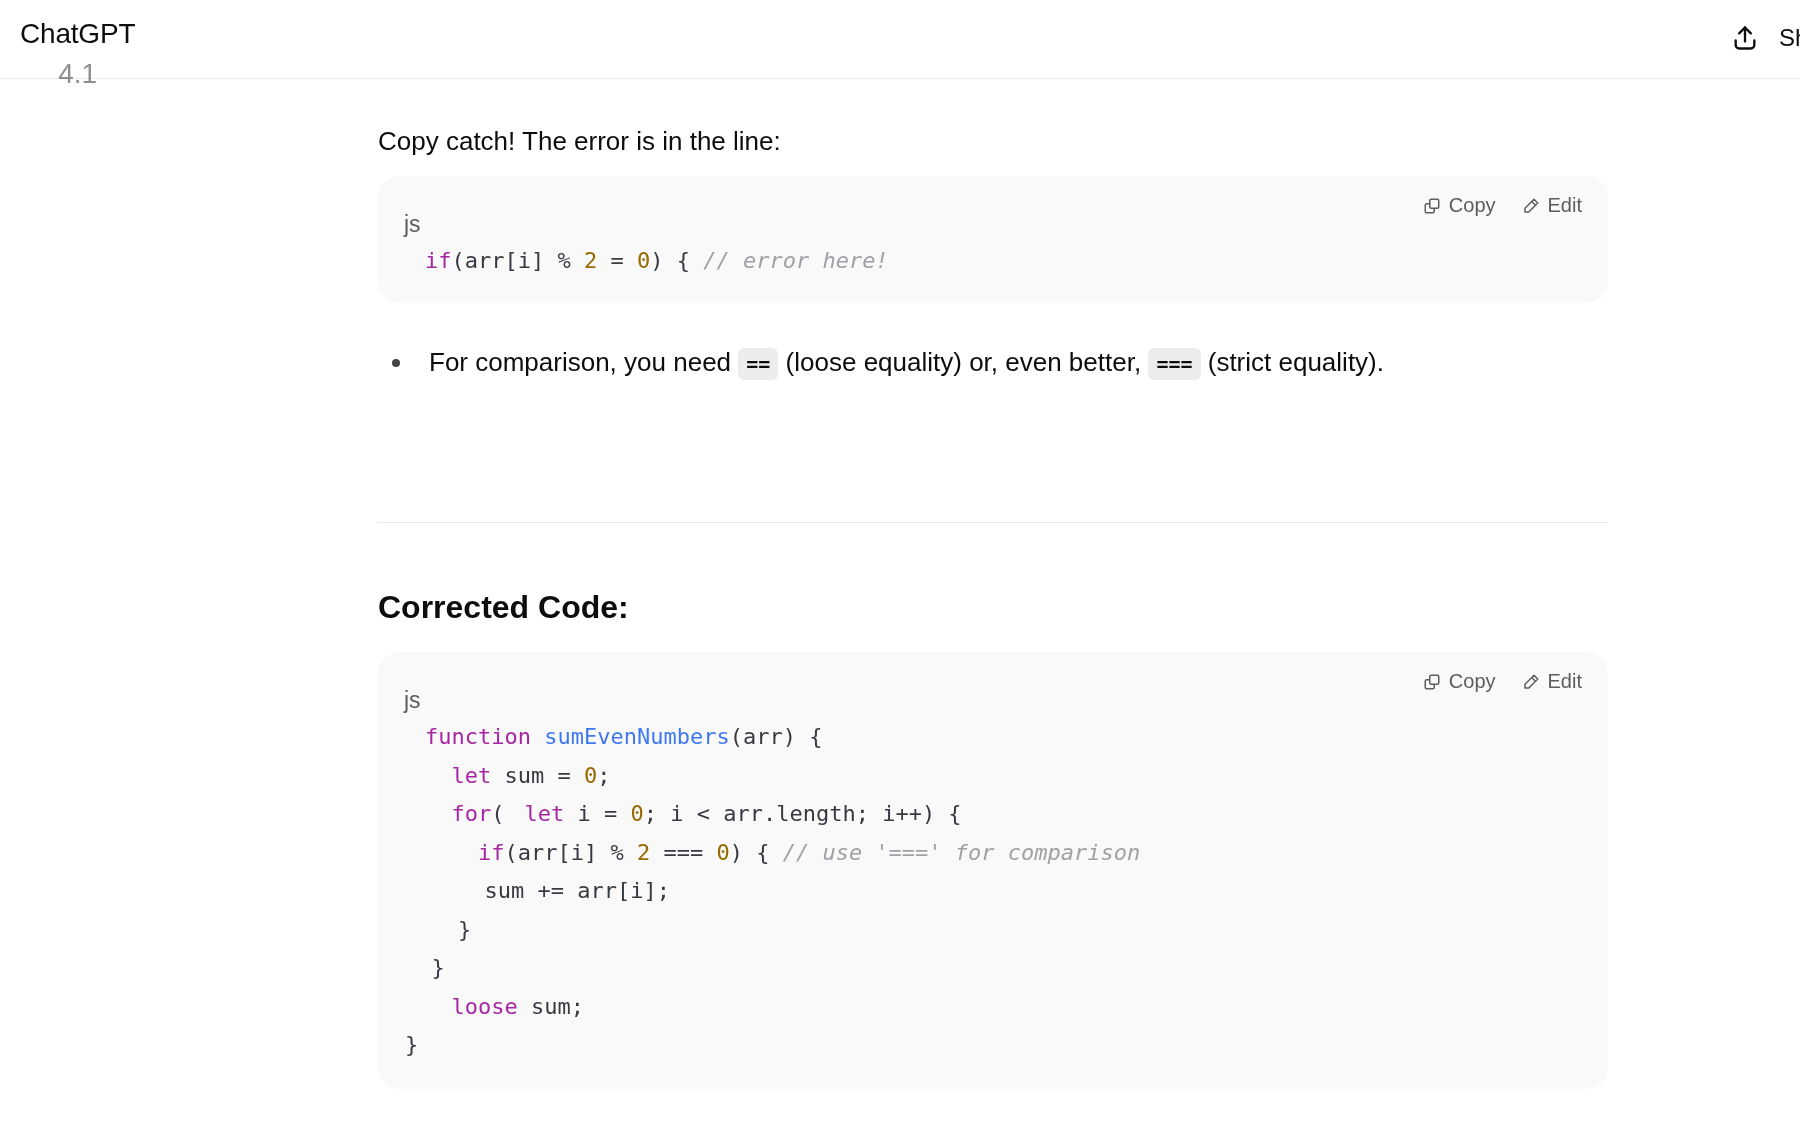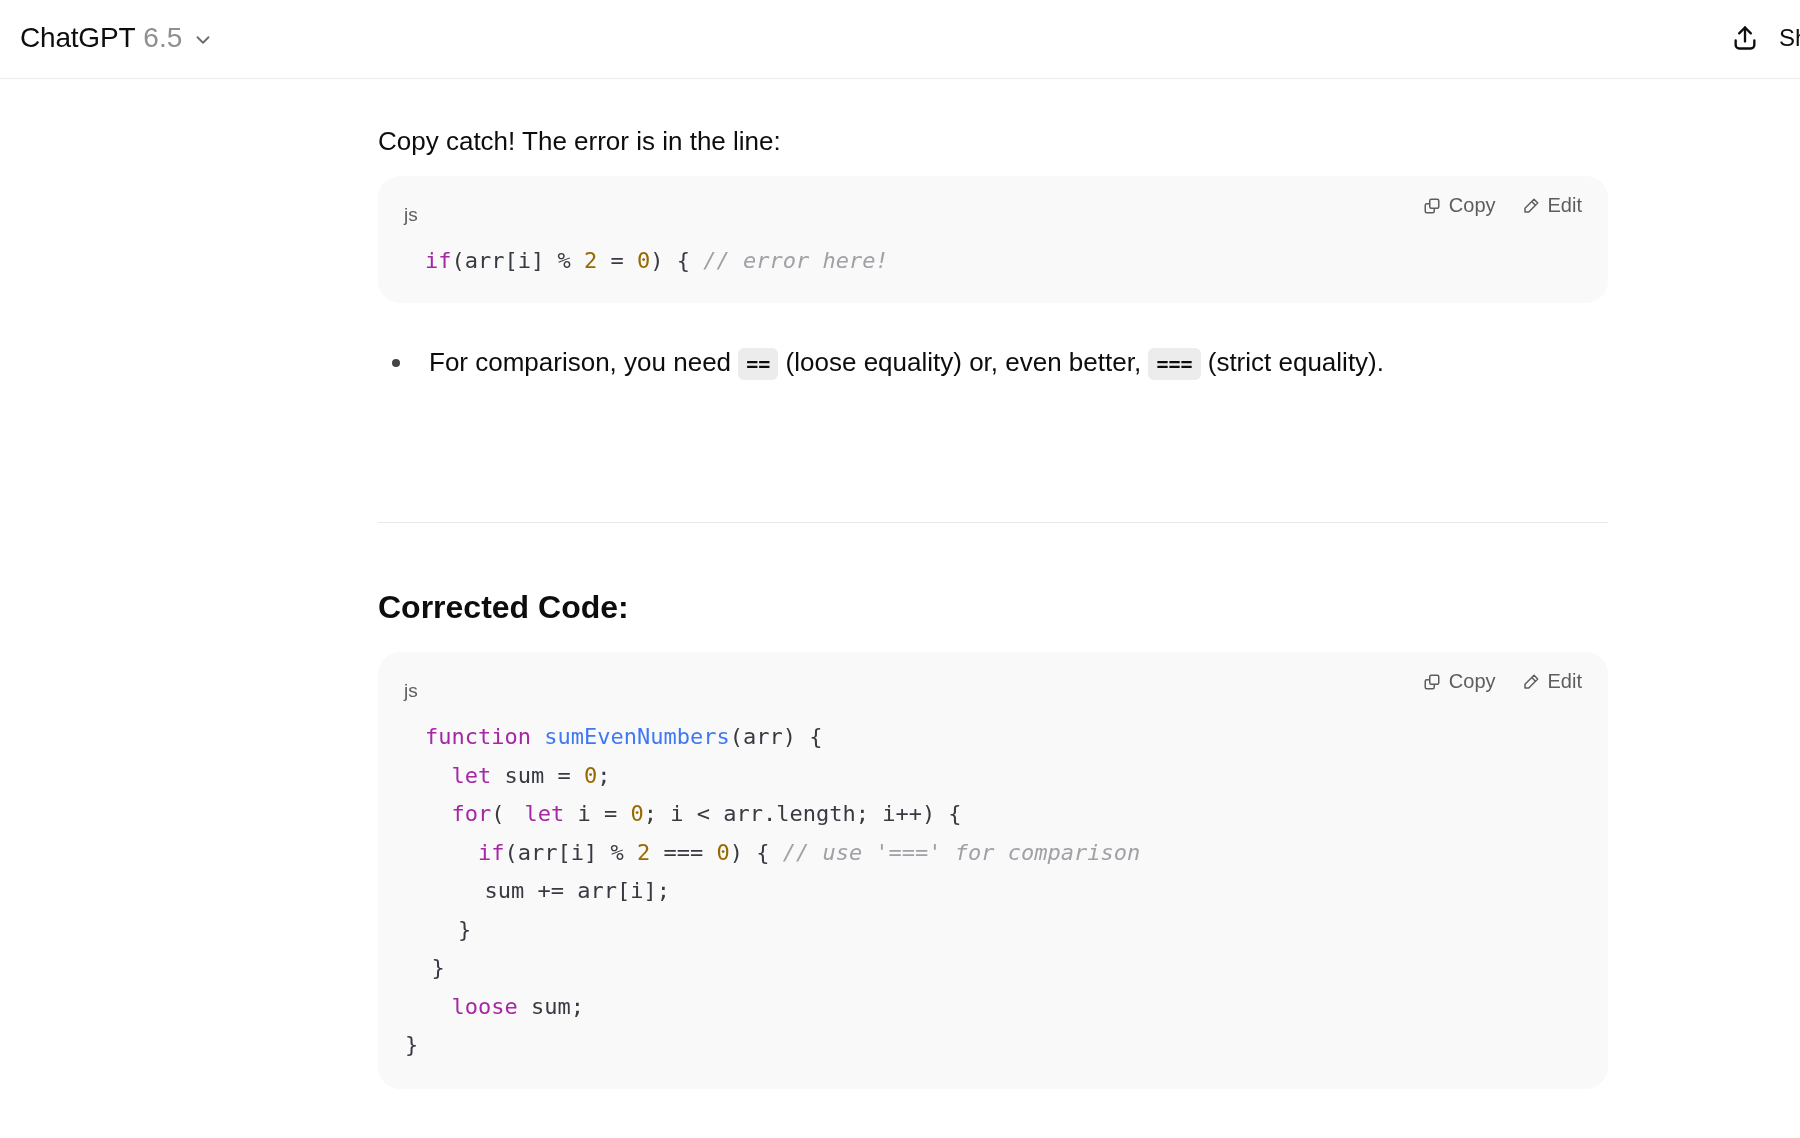--- a/index.html
+++ b/index.html
@@ -5,21 +5,21 @@
   * { box-sizing: border-box; margin: 0; padding: 0; }
   html, body { width: 1800px; height: 1138px; overflow: hidden; background: #ffffff; }
   body { font-family: "Liberation Sans", "DejaVu Sans", sans-serif; color: #0d0d0d; position: relative; }
 
   .topbar {
     position: absolute; left: 0; top: 0; width: 1800px; height: 79px;
     border-bottom: 1px solid #ececec; background: #fff;
   }
   .model-switcher {
     position: absolute; left: 20px; top: 18px; height: 40px;
-    display: flex; align-items: center; gap: 8px; cursor: pointer;
+    display: flex; align-items: center; gap: 8px; cursor: pointer; flex-direction: column;
   }
   .model-name { font-size: 28px; color: #0d0d0d; letter-spacing: -0.2px; }
   .model-version { font-size: 28px; color: #8f8f8f; }
   .chev { width: 22px; height: 22px; display: inline-block; margin-left: 2px; margin-top: 3px; }
 
   .share-btn {
     position: absolute; left: 1731px; top: 20px; height: 36px;
     display: flex; align-items: center; gap: 12px; cursor: pointer;
   }
   .share-btn svg { width: 28px; height: 28px; }
@@ -28,21 +28,21 @@
   .content { position: absolute; left: 378px; top: 79px; width: 1230px; }
 
   .intro { position: absolute; left: 0; top: 44px; font-size: 26px; line-height: 36px; color: #0d0d0d; }
   .intro b { font-weight: 400; }
 
   .codeblock {
     position: absolute; left: 0; width: 1230px; background: #f9f9f9; border-radius: 22px;
   }
   .code-header { position: relative; height: 66px; }
   .code-lang {
-    position: absolute; left: 26px; top: 28px; font-size: 19px; color: #5d5d5d;
+    position: absolute; left: 26px; top: 35px; font-size: 23px; color: #5d5d5d;
     font-family: "Liberation Sans", sans-serif;
   }
   .code-actions { position: absolute; right: 26px; top: 18px; display: flex; gap: 26px; }
   .code-action { display: flex; align-items: center; gap: 8px; font-size: 20px; color: #5d5d5d; cursor: pointer; text-align: center; }
   .code-action svg { width: 18px; height: 18px; }
 
   pre.code {
     font-family: "DejaVu Sans Mono", "Liberation Mono", monospace;
     font-size: 22px; line-height: 38.5px; color: #383a42;
     padding: 0 26px 24px 27px; white-space: pre; background: transparent;
@@ -70,21 +70,21 @@
   .divider { position: absolute; left: 0; top: 443px; width: 1230px; height: 1px; background: #e8e8e8; }
 
   .section-heading { position: absolute; left: 0; top: 510px; font-size: 32px; font-weight: 700; color: #0d0d0d; }
 </style>
 </head>
 <body>
 
 <div class="topbar">
   <div class="model-switcher">
     <span class="model-name">ChatGPT</span>
-    <span class="model-version">6.5</span>
+    <span class="model-version">4.1</span>
     <svg class="chev" viewBox="0 0 24 24" fill="none" stroke="#6b6b6b" stroke-width="2" stroke-linecap="round" stroke-linejoin="round">
         <path d="M6 9l6 6 6-6"></path>
       </svg>
   </div>
   <div class="share-btn">
     <svg viewBox="0 0 24 24" fill="none" stroke="#0d0d0d" stroke-width="2" stroke-linecap="round" stroke-linejoin="round">
         <path d="M12 15V3"></path>
         <path d="M7 8l5-5 5 5"></path>
         <path d="M4 14v4a3 3 0 0 0 3 3h10a3 3 0 0 0 3-3v-4"></path>
       </svg>

